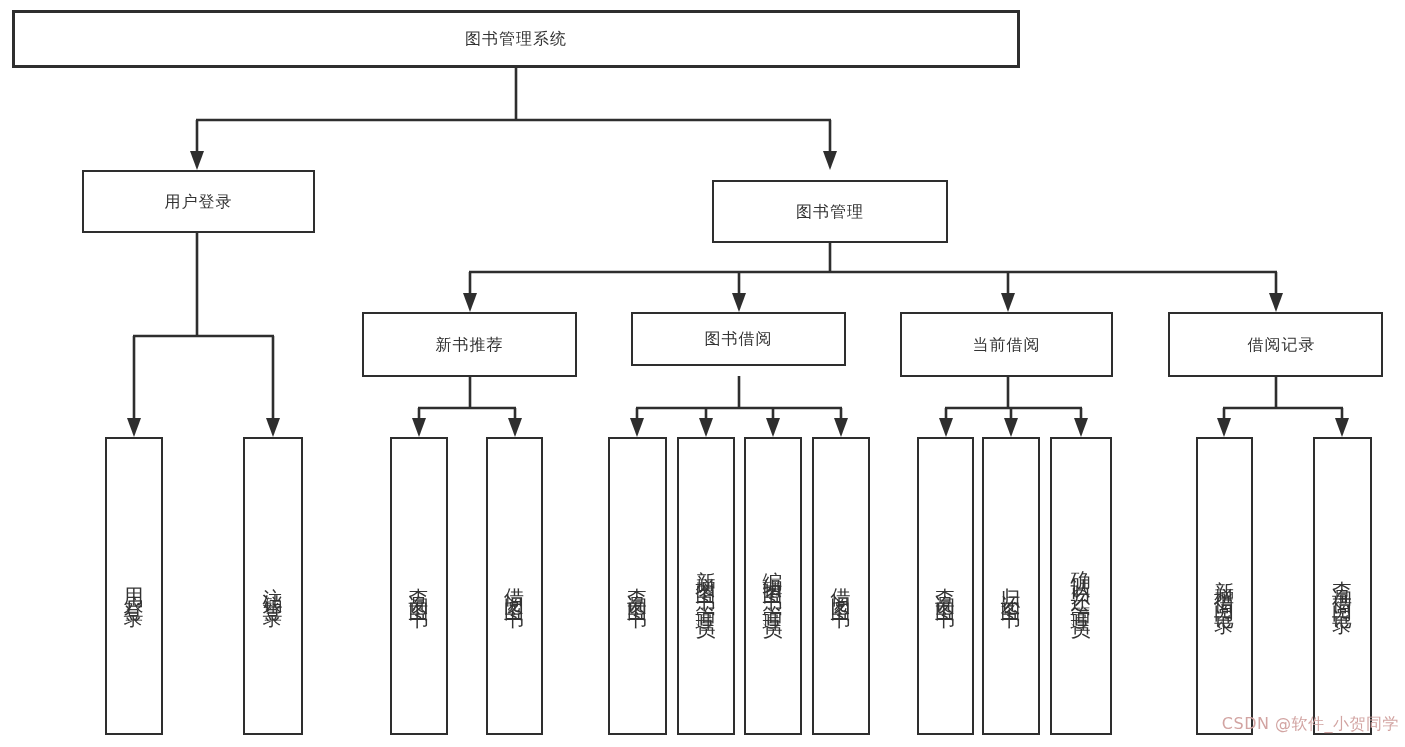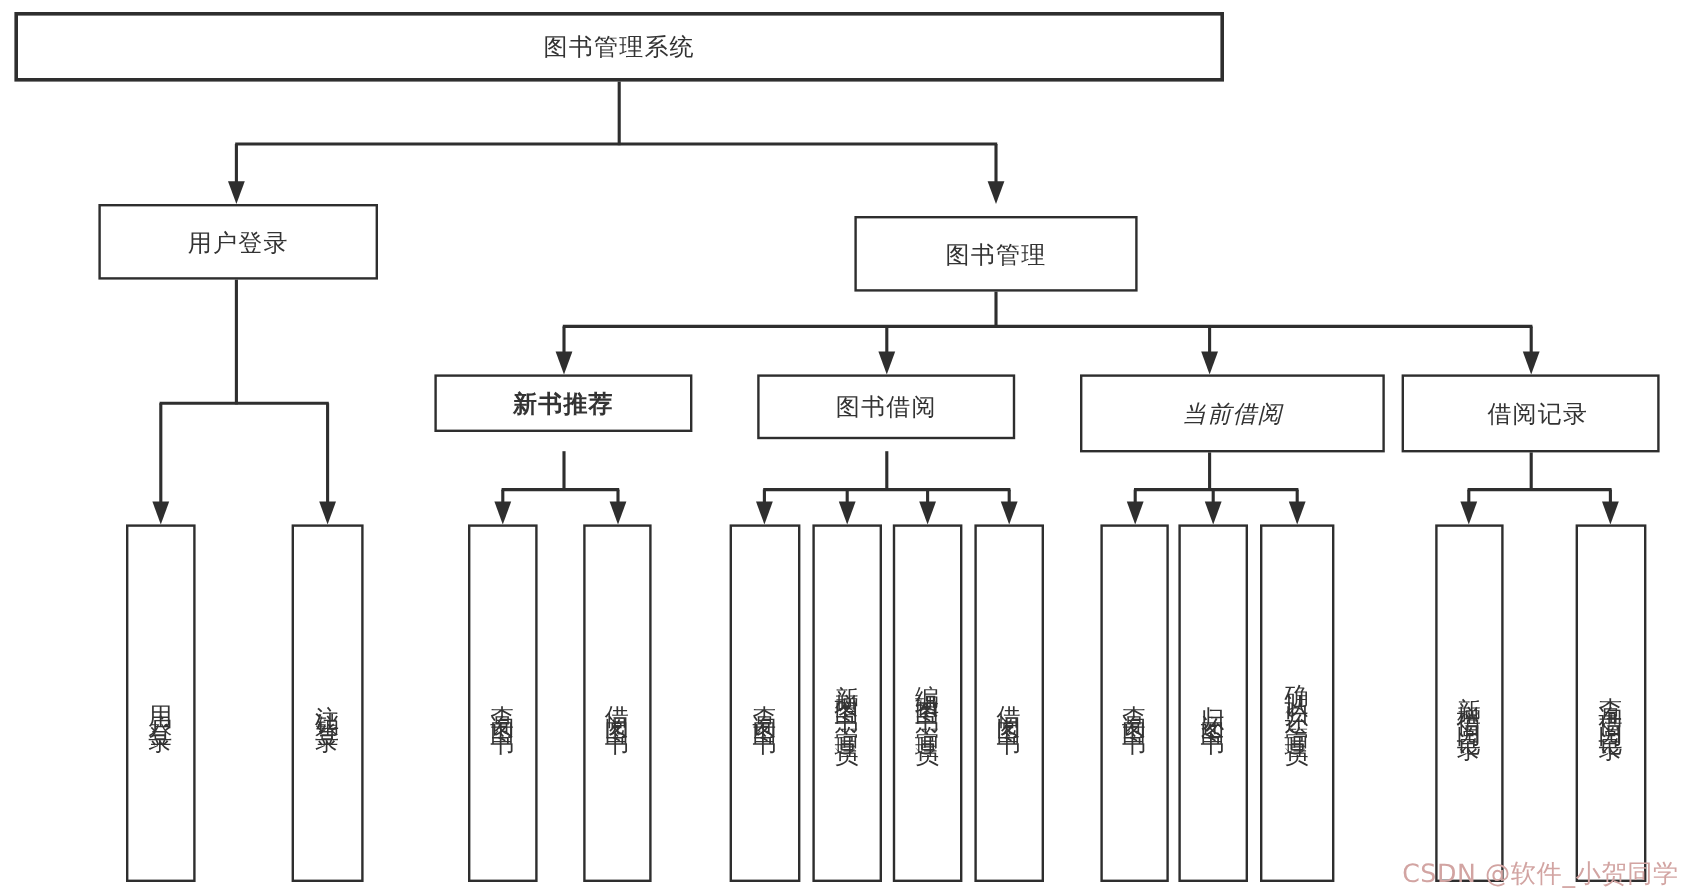--- a/index.html
+++ b/index.html
@@ -15,55 +15,55 @@
   .connectors polygon { fill:#2e2e2e; }
   .box {
     position:absolute;
     box-sizing:border-box;
     background:#ffffff;
     border:2.6px solid #2e2e2e;
     display:flex; align-items:center; justify-content:center;
     color:#333333;
   }
   .box.root { border-width:3px; }
-  .hlabel { font-size:20px; letter-spacing:1px; line-height:1; white-space:nowrap; }
+  .hlabel { font-size:16px; letter-spacing:1px; line-height:1; white-space:nowrap; }
   .vlabel {
     writing-mode:vertical-rl;
     text-orientation:mixed;
     font-size:20px;
     letter-spacing:7px;
     line-height:1;
     white-space:nowrap;
   }
   
   .n-root          { left:12px;   top:10px;  width:1008px; height:58px; }
   .n-user-login    { left:82px;   top:170px; width:233px;  height:63px; }
   .n-book-mgmt     { left:712px;  top:170px; width:236px;  height:63px;margin-top:10px; }
-  .n-new-book      { left:362px;  top:312px; width:215px;  height:48px;font-weight:bold; }
+  .n-new-book      { left:362px;  top:312px; width:215px;  height:65px; }
   .n-book-borrow   { left:631px;  top:312px; width:215px;  height:54px; }
-  .n-cur-borrow    { left:900px;  top:312px; width:254px;  height:65px;font-style:italic; }
+  .n-cur-borrow    { left:900px;  top:312px; width:213px;  height:65px; }
   .n-borrow-rec    { left:1168px; top:312px; width:215px;  height:65px;padding-left:12px; }
   .leaf            { top:437px; height:298px; }
   .lf-a1 { left:105px;  width:58px; }
   .lf-a2 { left:243px;  width:60px; }
   .lf-b1 { left:390px;  width:58px; }
   .lf-b2 { left:486px;  width:57px; }
   .lf-c1 { left:608px;  width:59px; }
   .lf-c2 { left:677px;  width:58px; }
   .lf-c3 { left:744px;  width:58px; }
   .lf-c4 { left:812px;  width:58px; }
   .lf-d1 { left:917px;  width:57px; }
   .lf-d2 { left:982px;  width:58px; }
   .lf-d3 { left:1050px; width:62px; }
   .lf-e1 { left:1196px; width:57px; }
   .lf-e2 { left:1313px; width:59px; }
   .watermark {
     position:absolute;
     right:6px; top:714px;
-    font-size:21px;
+    font-size:16px;
     letter-spacing:0.5px;
     color:#d2a4a2;
     z-index:5;
     white-space:nowrap;
   }
 </style>
 </head>
 <body>
 
 <div class="stage">

